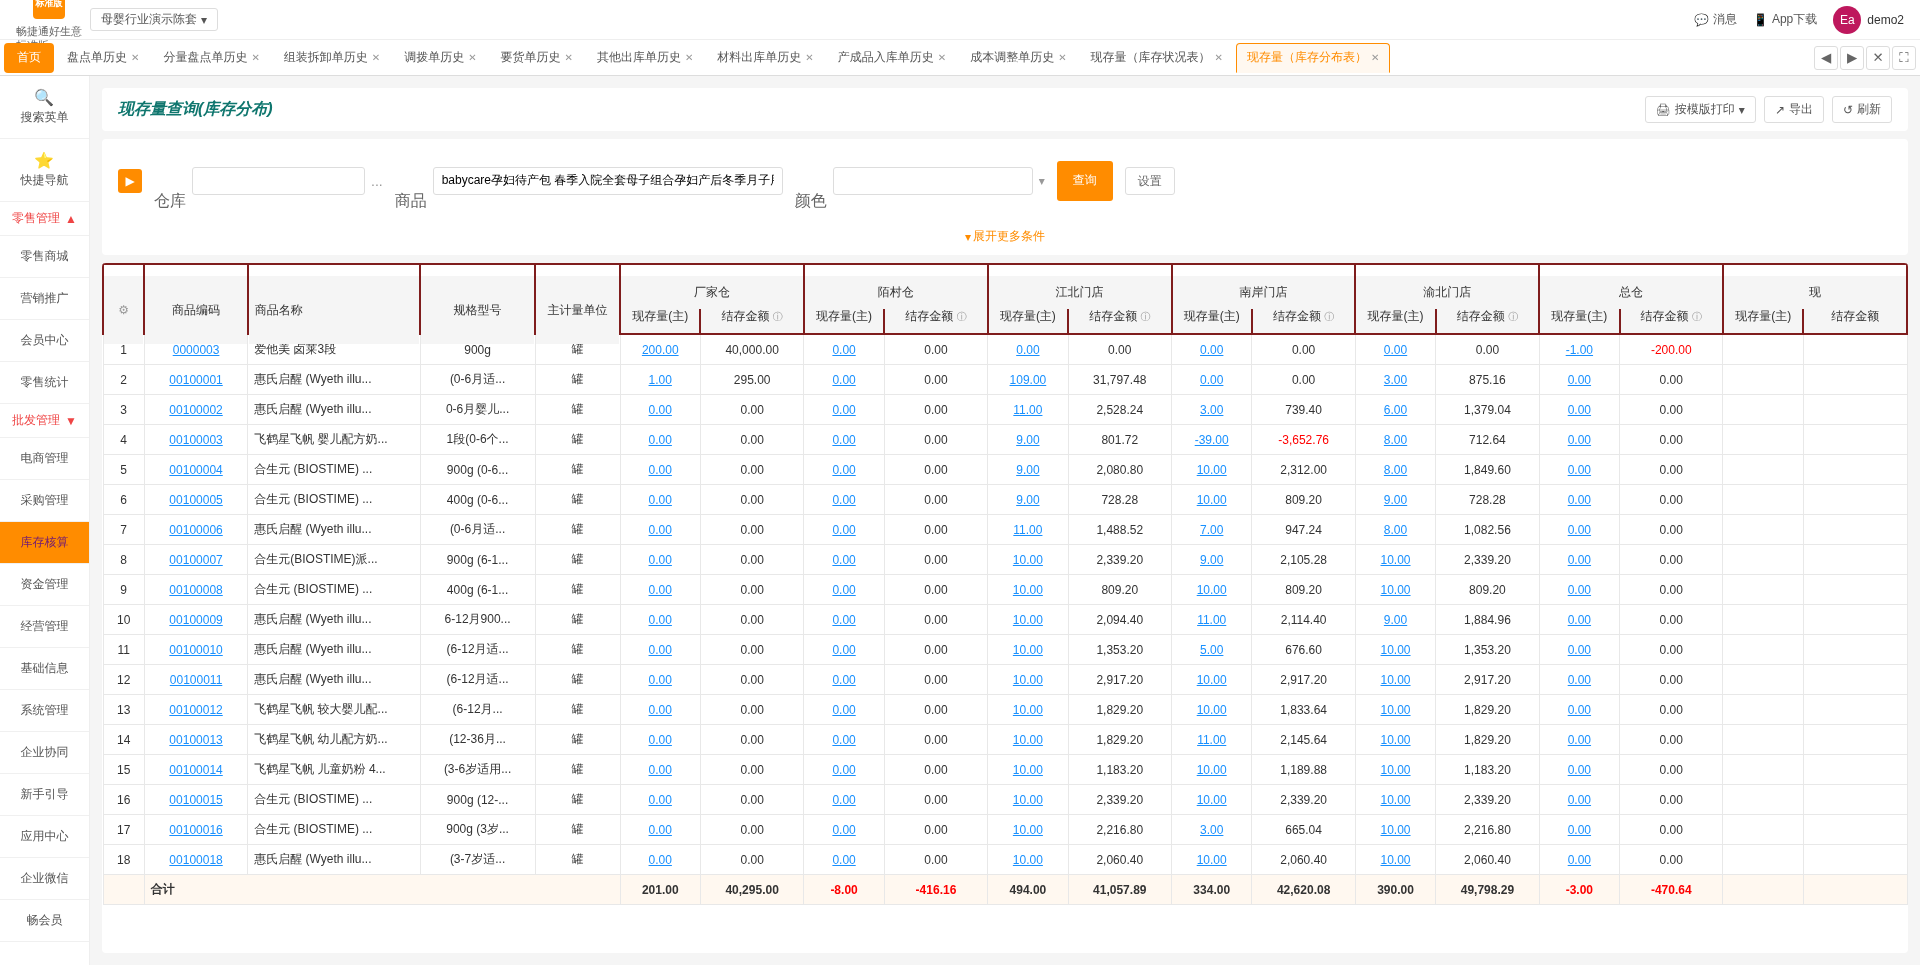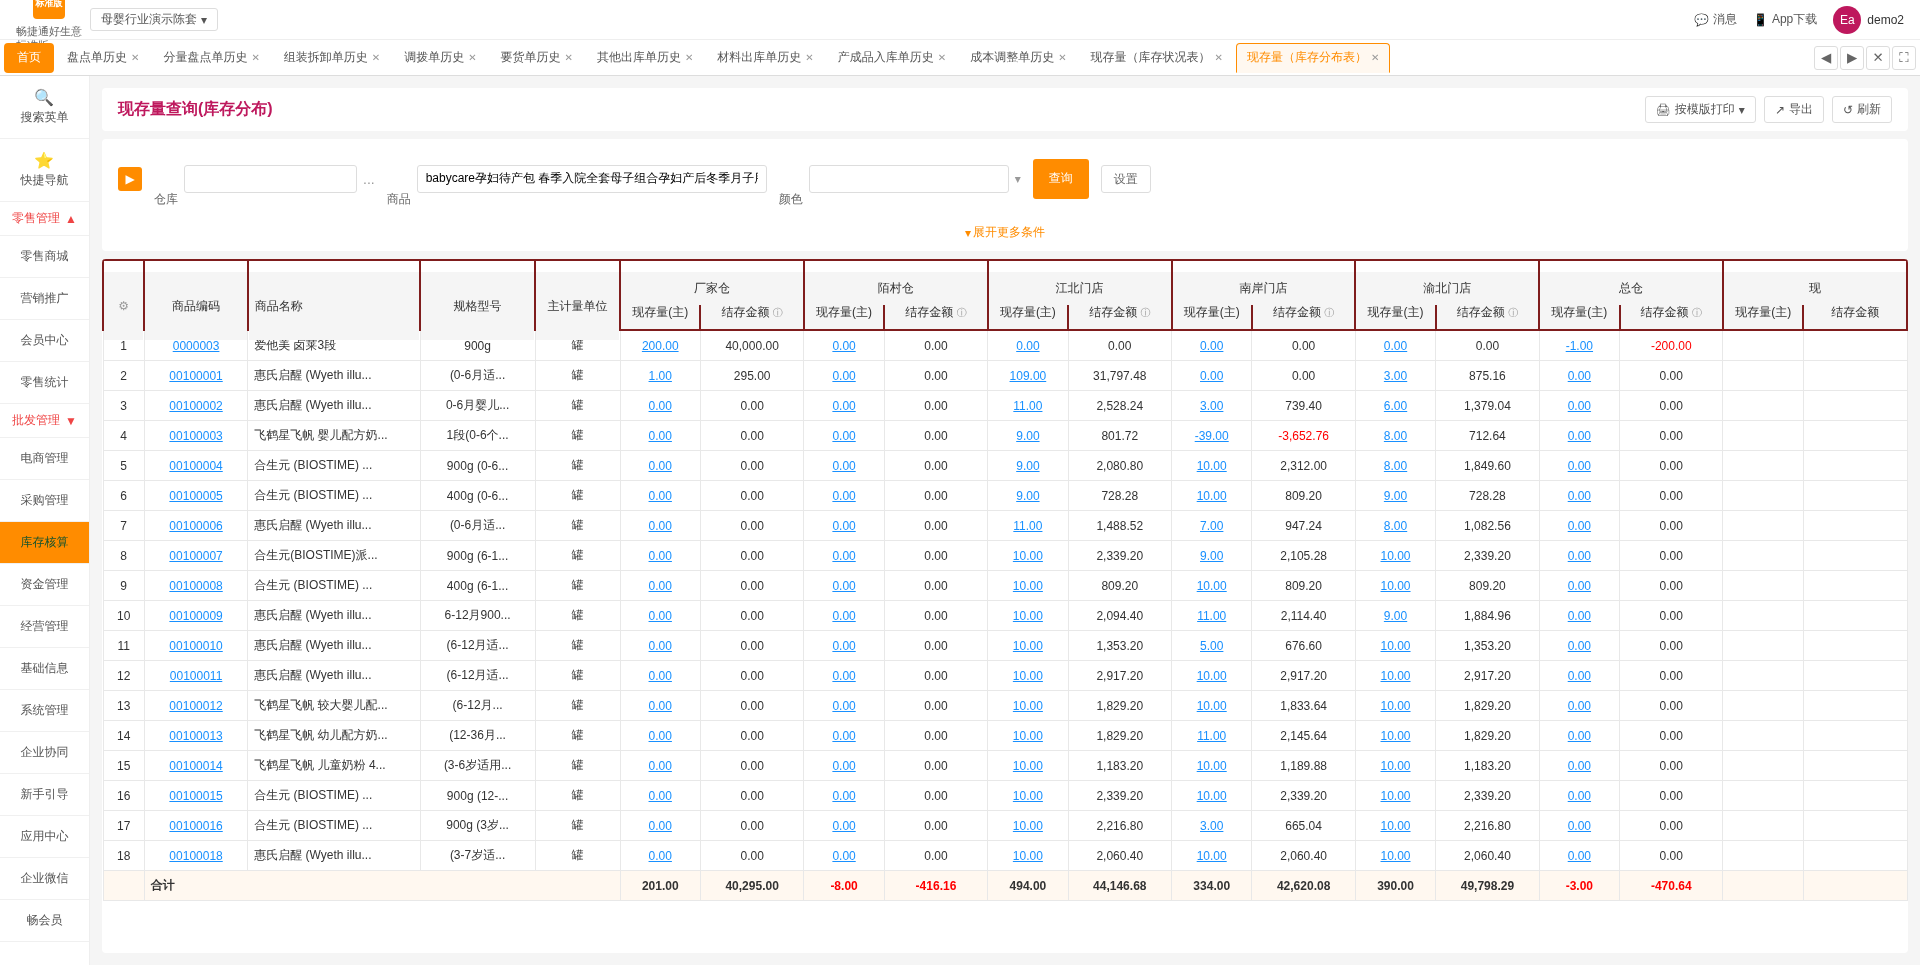--- a/index.html
+++ b/index.html
@@ -24,39 +24,39 @@
     .tab-close { font-size: 10px; color: #999; cursor: pointer; }
     .tab-nav { display: flex; gap: 2px; margin-left: auto; }
     .tab-nav-btn { width: 24px; height: 24px; border: 1px solid #ddd; border-radius: 3px; cursor: pointer; display: flex; align-items: center; justify-content: center; color: #666; background: #fff; }
 
     
     .main-layout { display: flex; height: calc(965px - 76px); }
     
     
     .sidebar { width: 90px; background: #fff; border-right: 1px solid #eee; overflow-y: auto; flex-shrink: 0; }
     .sidebar-item { padding: 12px 8px; text-align: center; cursor: pointer; color: #555; font-size: 12px; border-bottom: 1px solid #f0f0f0; }
-    .sidebar-item.active { background: #ff8c00; color: #14532d; }
+    .sidebar-item.active { background: #ff8c00; color: #701a75; }
     .sidebar-item .sidebar-icon { font-size: 16px; margin-bottom: 2px; }
     .sidebar-group { display: flex; align-items: center; justify-content: space-between; padding: 8px 12px; font-size: 12px; color: #ef4444; cursor: pointer; border-bottom: 1px solid #f0f0f0; }
 
     
     .content-area { flex: 1; overflow: hidden; display: flex; flex-direction: column; background: #f5f5f5; padding: 12px; }
     
     
     .page-header { background: #fff; padding: 8px 16px; margin-bottom: 8px; display: flex; align-items: center; justify-content: space-between; border-radius: 4px; }
-    .page-title { font-size: 16px; font-weight: bold; color: #be185d; }
+    .page-title { font-size: 16px; font-weight: bold; color: #0f766e; font-style: italic; }
     .page-actions { display: flex; gap: 8px; align-items: center; }
     .btn-print { display: flex; align-items: center; gap: 4px; padding: 4px 10px; border: 1px solid #ddd; border-radius: 3px; cursor: pointer; font-size: 12px; color: #555; background: #fff; }
     .btn-export { display: flex; align-items: center; gap: 4px; padding: 4px 10px; border: 1px solid #ddd; border-radius: 3px; cursor: pointer; font-size: 12px; color: #555; background: #fff; }
     .btn-refresh { display: flex; align-items: center; gap: 4px; padding: 4px 10px; border: 1px solid #ddd; border-radius: 3px; cursor: pointer; font-size: 12px; color: #555; background: #fff; }
 
     
     .search-bar { background: #fff; padding: 10px 16px; margin-bottom: 8px; border-radius: 4px; display: flex; align-items: center; gap: 12px; flex-wrap: wrap; }
     .search-field { display: flex; align-items: center; gap: 6px; }
-    .search-label { color: #666; font-size: 12px; white-space: nowrap; margin-top: 42px; }
+    .search-label { color: #666; font-size: 16px; white-space: nowrap; margin-top: 42px; }
     .search-input { border: 1px solid #ddd; border-radius: 3px; padding: 4px 8px; font-size: 12px; height: 28px; min-width: 120px; }
     .search-input-long { min-width: 350px; }
     .search-input-select { min-width: 200px; }
     .btn-expand { color: #ff8c00; font-size: 12px; cursor: pointer; display: flex; align-items: center; gap: 2px; }
     .btn-query { background: #ff8c00; color: #fff; border: none; border-radius: 3px; padding: 5px 16px; cursor: pointer; font-size: 12px; height: 40px; }
     .btn-setting { background: #fff; color: #666; border: 1px solid #ddd; border-radius: 3px; padding: 5px 12px; cursor: pointer; font-size: 12px; height: 28px; }
     .expand-row { width: 100%; display: flex; justify-content: center; padding-top: 4px; }
     .orange-arrow { width: 24px; height: 24px; background: #ff8c00; color: #fff; display: flex; align-items: center; justify-content: center; border-radius: 3px; cursor: pointer; flex-shrink: 0; }
     .more-dots { color: #999; font-size: 14px; cursor: pointer; }
 
@@ -720,21 +720,21 @@
             </tbody>
           <tfoot id="table-footer">
           <tr class="summary-row">
   <td></td>
   <td colspan="4" class="text-left" style="font-weight:bold;">合计</td>
   <td>201.00</td>
   <td>40,295.00</td>
   <td class="red-text">-8.00</td>
   <td class="red-text">-416.16</td>
   <td>494.00</td>
-  <td>44,146.68</td>
+  <td>41,057.89</td>
   <td>334.00</td>
   <td>42,620.08</td>
   <td>390.00</td>
   <td>49,798.29</td>
   <td class="red-text">-3.00</td>
   <td class="red-text">-470.64</td>
   <td></td>
   <td></td>
 </tr>
             </tfoot>

